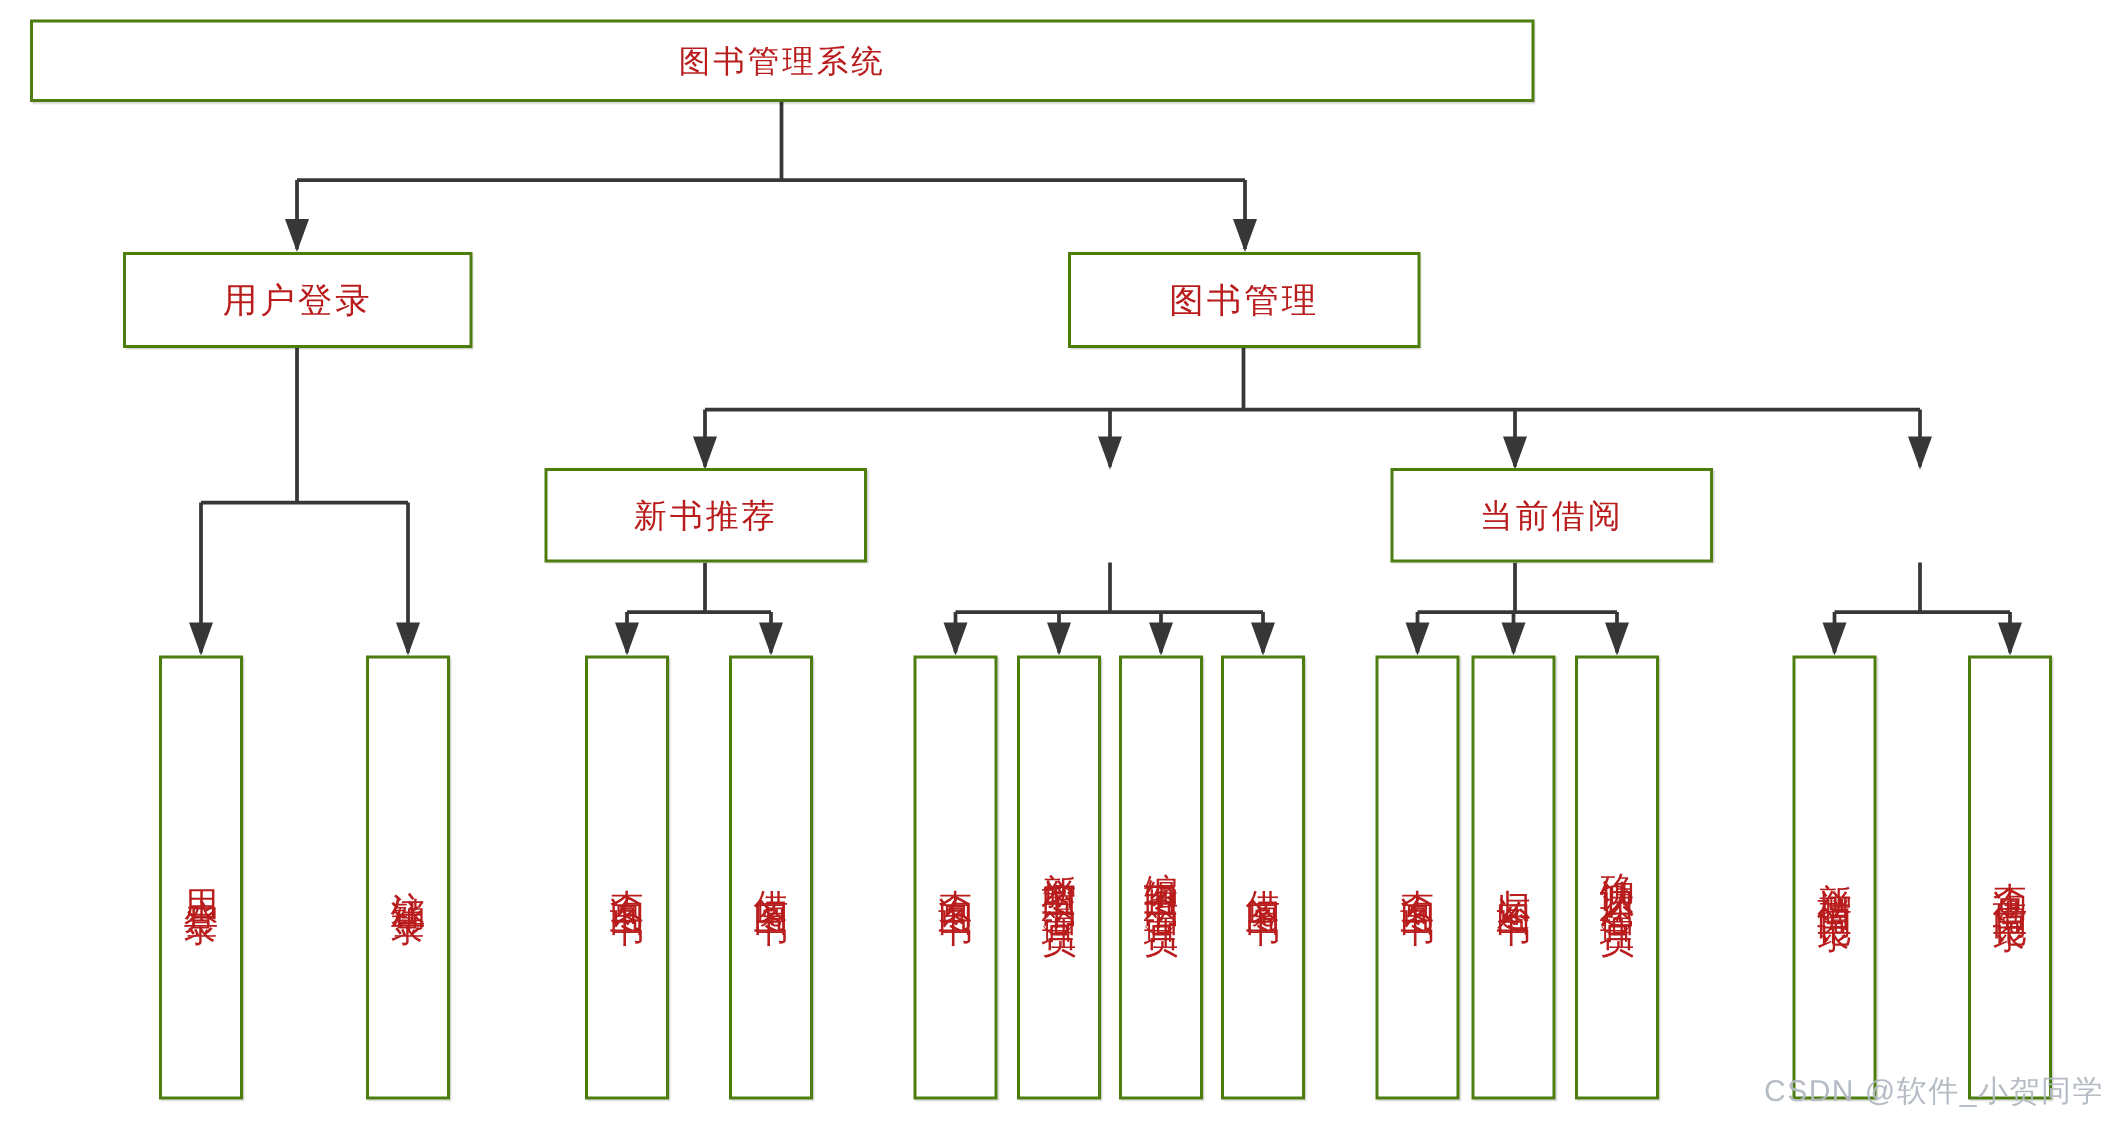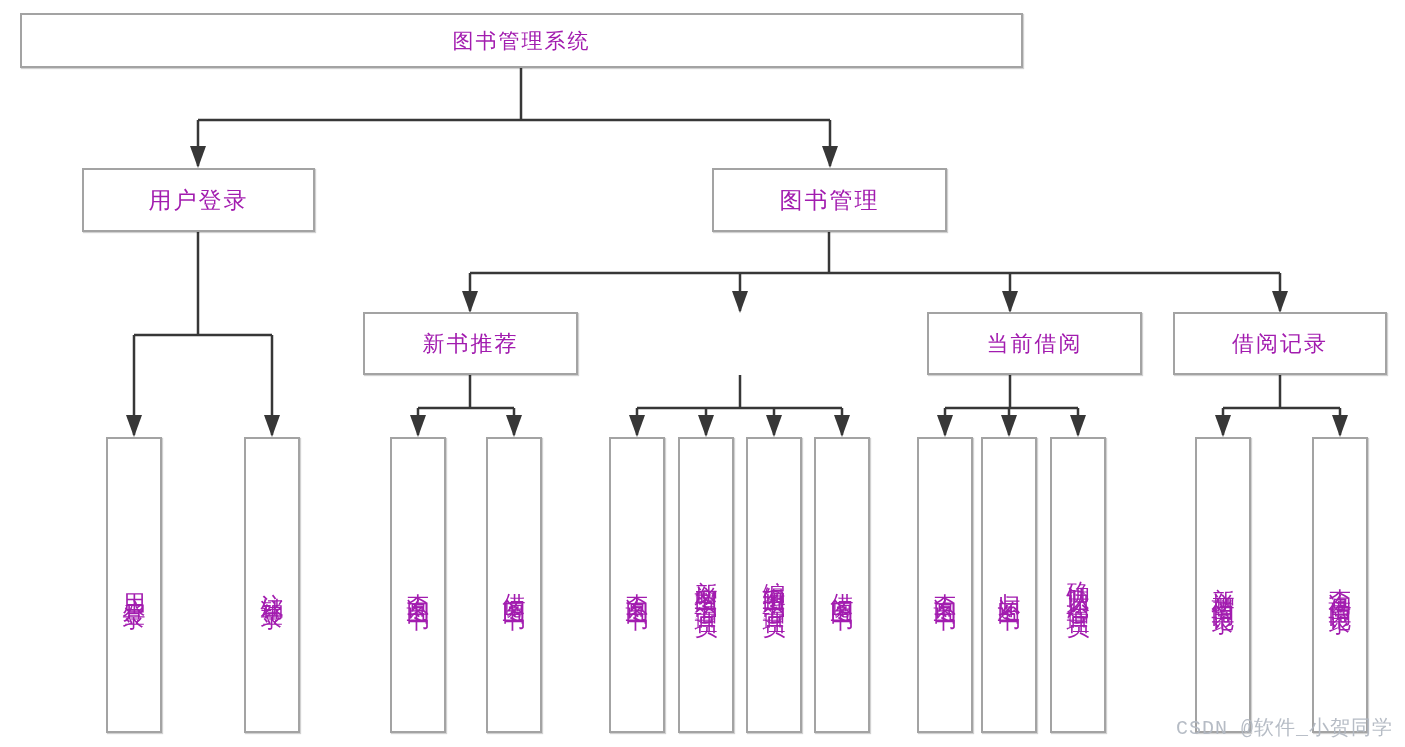--- a/index.html
+++ b/index.html
@@ -6,23 +6,23 @@
   #canvas{
     position:relative;
     width:1405px;height:747px;
     background:#ffffff;
     font-family:"Liberation Sans","DejaVu Sans",sans-serif;
     overflow:hidden;
   }
   .node{
     position:absolute;
     box-sizing:border-box;
-    border:2px solid #a3a3a3;
+    border:2px solid #4d7c0f;
     background:#ffffff;
-    color:#a21caf;
+    color:#b91c1c;
     display:flex;
     align-items:center;
     justify-content:center;
     text-align:center;
     box-shadow:1px 1px 1px rgba(0,0,0,0.18);
   }
   .h-node{ letter-spacing:2px; }
   .root{ font-size:21px; }
   .lvl2{ font-size:23px; }
   .lvl3{ font-size:22px; }
@@ -44,21 +44,20 @@
   }
   #connectors polygon{ fill:#373737; stroke:none; }
   #watermark{
     position:absolute;
     left:1176px;top:714px;
     font-size:20px;
     color:rgba(178,184,194,0.95);
     letter-spacing:1px;
     white-space:nowrap;
     z-index:5;
-    font-family:Liberation Mono, monospace;
   }
 </style>
 </head>
 <body>
 
 <div id="canvas">
 
   <svg id="connectors" viewBox="0 0 1405 747" xmlns="http://www.w3.org/2000/svg">
 
     <path d="M521 68 V120"></path>
@@ -121,21 +120,20 @@
     <polygon points="1340,437 1332,415 1348,415"></polygon>
   </svg>
 
   <div class="node h-node root" style="left:20px;top:13px;width:1003px;height:55px;">图书管理系统</div>
 
   <div class="node h-node lvl2" style="left:82px;top:168px;width:233px;height:64px;">用户登录</div>
   <div class="node h-node lvl3" style="left:363px;top:312px;width:215px;height:63px;">新书推荐</div>
 
   <div class="node h-node lvl2" style="left:712px;top:168px;width:235px;height:64px;">图书管理</div>
   <div class="node h-node lvl3" style="left:903px;top:312px;width:215px;height:63px;margin-left:24px;">当前借阅</div>
-  <div class="node h-node lvl3" style="left:1173px;top:312px;width:214px;height:63px;">借阅记录</div>
 
   <div class="node leaf" style="left:106px;top:437px;width:56px;height:296px;">用户登录</div>
   <div class="node leaf" style="left:244px;top:437px;width:56px;height:296px;">注销登录</div>
 
   <div class="node leaf" style="left:390px;top:437px;width:56px;height:296px;">查询图书</div>
   <div class="node leaf" style="left:486px;top:437px;width:56px;height:296px;">借阅图书</div>
 
   <div class="node leaf" style="left:609px;top:437px;width:56px;height:296px;">查询图书</div>
   <div class="node leaf" style="left:678px;top:437px;width:56px;height:296px;">新增图书（管理员）</div>
   <div class="node leaf" style="left:746px;top:437px;width:56px;height:296px;">编辑图书（管理员）</div>

